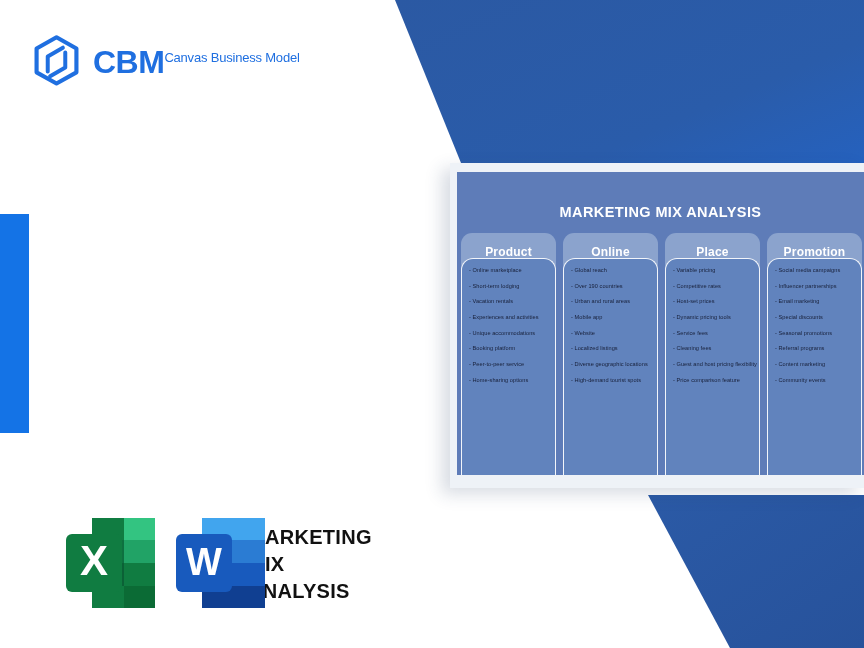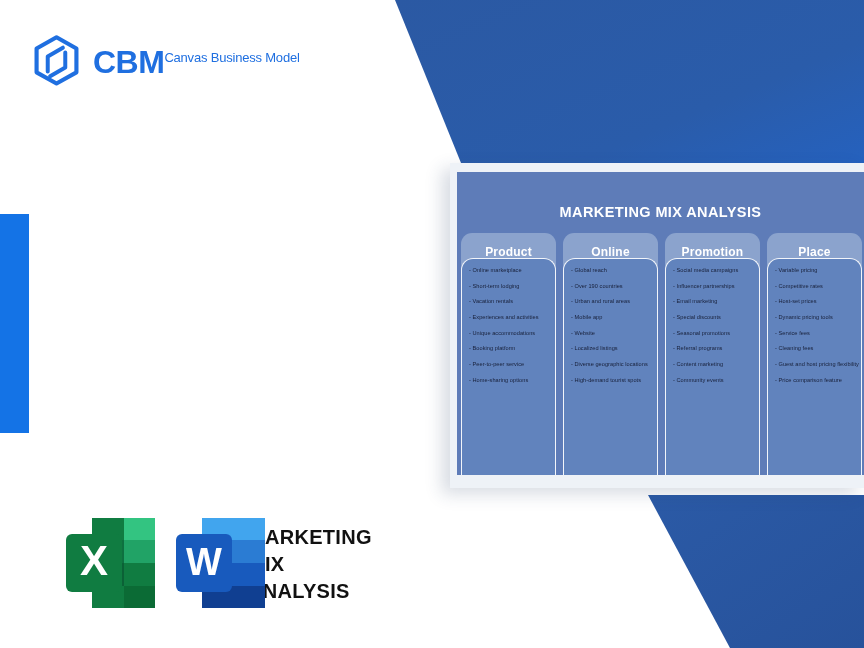--- a/index.html
+++ b/index.html
@@ -264,44 +264,44 @@
             <div class="mm-item">Urban and rural areas</div>
             <div class="mm-item">Mobile app</div>
             <div class="mm-item">Website</div>
             <div class="mm-item">Localized listings</div>
             <div class="mm-item">Diverse geographic locations</div>
             <div class="mm-item">High-demand tourist spots</div>
           </div>
         </div>
 
         <div class="mm-col">
+          <div class="mm-col-head">Place</div>
+          <div class="mm-col-body">
+            <div class="mm-item">Variable pricing</div>
+            <div class="mm-item">Competitive rates</div>
+            <div class="mm-item">Host-set prices</div>
+            <div class="mm-item">Dynamic pricing tools</div>
+            <div class="mm-item">Service fees</div>
+            <div class="mm-item">Cleaning fees</div>
+            <div class="mm-item">Guest and host pricing flexibility</div>
+            <div class="mm-item">Price comparison feature</div>
+          </div>
+        </div>
+
+        <div class="mm-col">
           <div class="mm-col-head">Promotion</div>
           <div class="mm-col-body">
             <div class="mm-item">Social media campaigns</div>
             <div class="mm-item">Influencer partnerships</div>
             <div class="mm-item">Email marketing</div>
             <div class="mm-item">Special discounts</div>
             <div class="mm-item">Seasonal promotions</div>
             <div class="mm-item">Referral programs</div>
             <div class="mm-item">Content marketing</div>
             <div class="mm-item">Community events</div>
           </div>
         </div>
 
-        <div class="mm-col">
-          <div class="mm-col-head">Place</div>
-          <div class="mm-col-body">
-            <div class="mm-item">Variable pricing</div>
-            <div class="mm-item">Competitive rates</div>
-            <div class="mm-item">Host-set prices</div>
-            <div class="mm-item">Dynamic pricing tools</div>
-            <div class="mm-item">Service fees</div>
-            <div class="mm-item">Cleaning fees</div>
-            <div class="mm-item">Guest and host pricing flexibility</div>
-            <div class="mm-item">Price comparison feature</div>
-          </div>
-        </div>
-
       </div>
     </div>
   </div>
 
 </div>
 
 </body></html>

